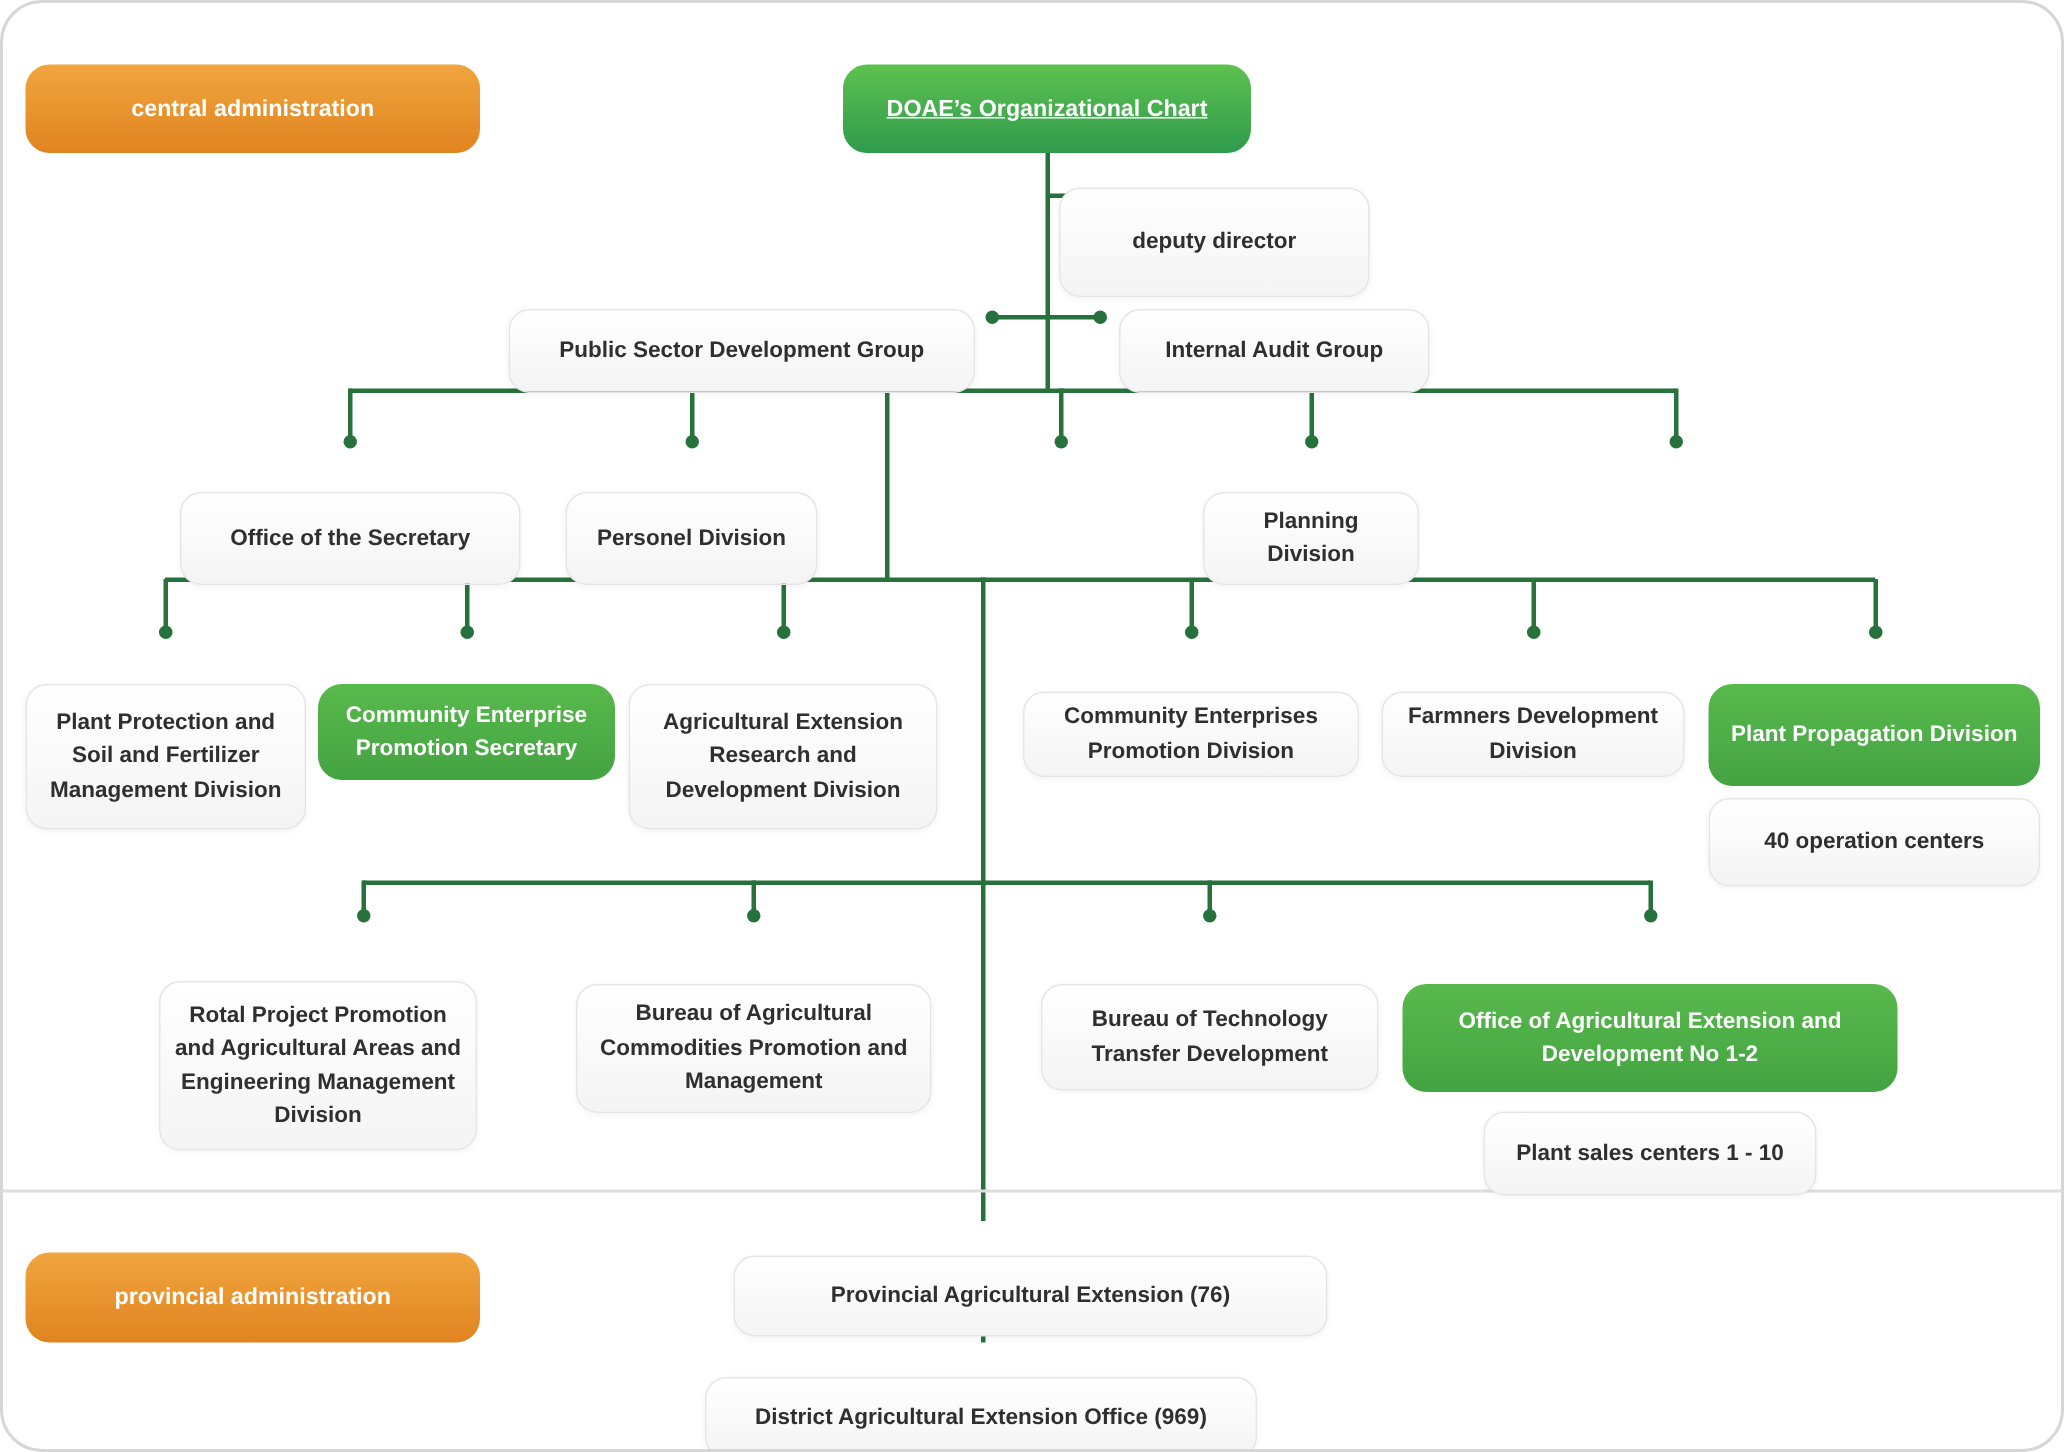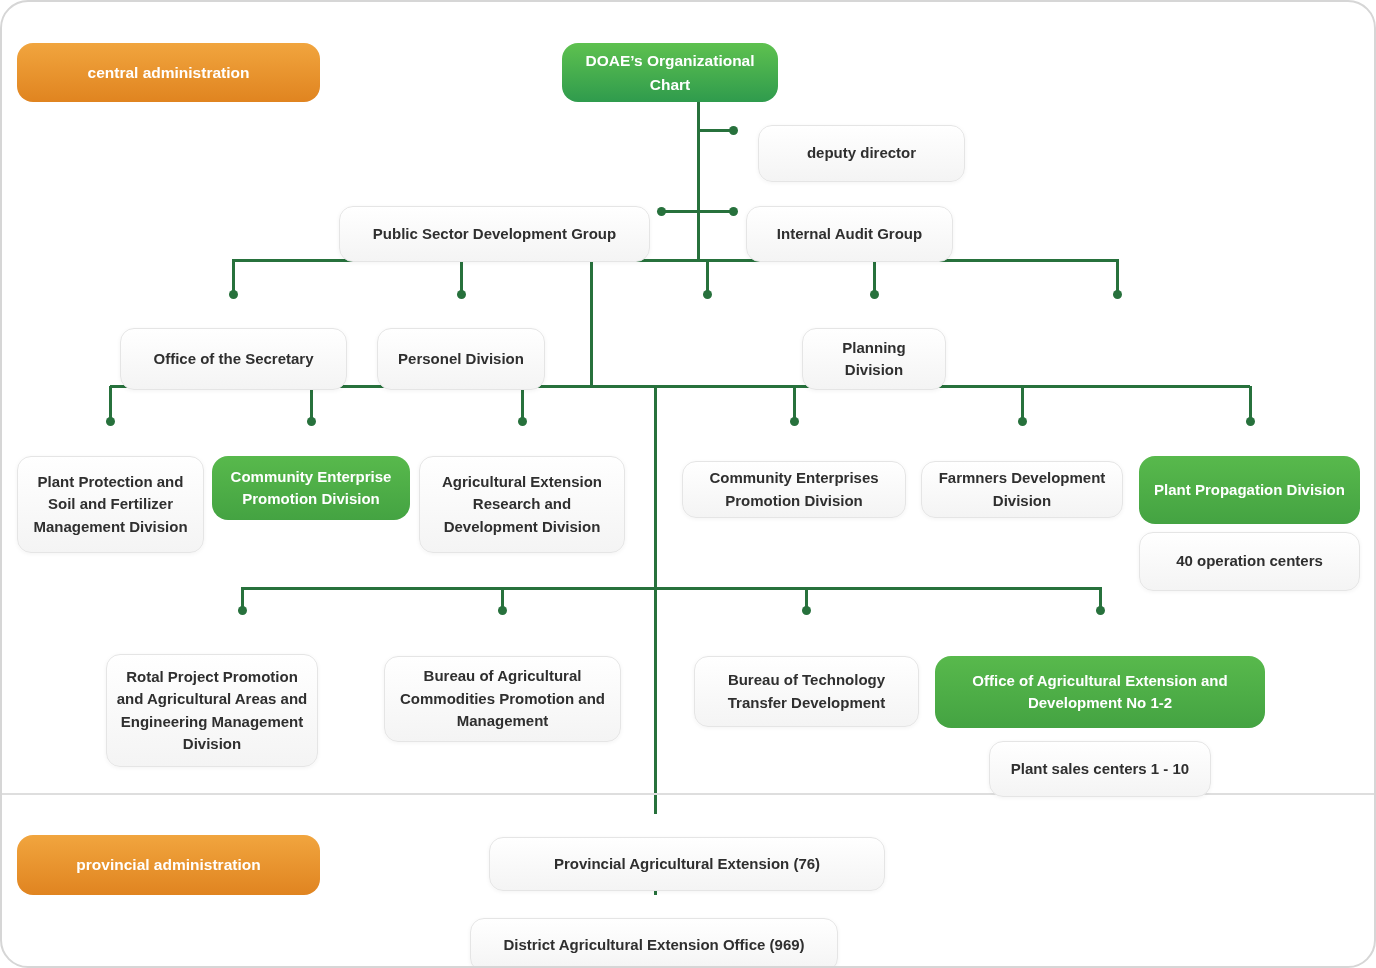--- a/index.html
+++ b/index.html
@@ -51,22 +51,22 @@
   .h{height:3px;}
   .v{width:3px;}
   .dot{
     position:absolute;width:9px;height:9px;border-radius:50%;
     background:#27713c;
   }
   .separator{position:absolute;left:0;width:1376px;height:2px;background:#dedede;}
 
   
   #b-central{left:15px;top:18px;width:303px;height:59px;}
-  #n-title{left:560px;top:18px;width:216px;height:59px;}
-  #n-deputy{left:756px;top:100px;width:207px;height:57px;}
+  #n-title{left:560px;top:18px;width:272px;height:59px;text-decoration:underline;}
+  #n-deputy{left:704px;top:100px;width:207px;height:73px;}
   #n-psdg{left:337px;top:181px;width:311px;height:56px;}
   #n-audit{left:744px;top:181px;width:207px;height:56px;}
   #n-secretary{left:118px;top:303px;width:227px;height:62px;}
   #n-personel{left:375px;top:303px;width:168px;height:62px;}
   #n-finance{left:623px;top:303px;width:163px;height:62px;}
   #n-planning{left:800px;top:303px;width:144px;height:62px;}
   #n-infocomm{left:959px;top:303px;width:329px;height:62px;}
   #n-plantprot{left:15px;top:431px;width:187px;height:97px;}
   #n-commentp{left:210px;top:431px;width:198px;height:64px;}
   #n-agriresearch{left:417px;top:431px;width:206px;height:97px;}
@@ -140,21 +140,21 @@
 
   <div class="node orange" id="b-central">central administration</div>
   <div class="node title-green" id="n-title">DOAE’s Organizational Chart</div>
   <div class="node white" id="n-deputy">deputy director</div>
   <div class="node white" id="n-psdg">Public Sector Development Group</div>
   <div class="node white" id="n-secretary">Office of the Secretary</div>
   <div class="node white" id="n-audit">Internal Audit Group</div>
   <div class="node white" id="n-personel">Personel Division</div>
   <div class="node white" id="n-planning">Planning Division</div>
   <div class="node white" id="n-plantprot">Plant Protection and Soil and Fertilizer Management Division</div>
-  <div class="node green" id="n-commentp">Community Enterprise Promotion Division</div>
+  <div class="node green" id="n-commentp">Community Enterprise Promotion Secretary</div>
   <div class="node white" id="n-agriresearch">Agricultural Extension Research and Development Division</div>
   <div class="node white" id="n-comments">Community Enterprises Promotion Division</div>
   <div class="node white" id="n-farmners">Farmners Development Division</div>
   <div class="node green" id="n-plantprop">Plant Propagation Division</div>
   <div class="node white" id="n-opcenters">40 operation centers</div>
   <div class="node white" id="n-rotal">Rotal Project Promotion and Agricultural Areas and Engineering Management Division</div>
   <div class="node white" id="n-commodities">Bureau of Agricultural Commodities Promotion and Management</div>
   <div class="node white" id="n-techtransfer">Bureau of Technology Transfer Development</div>
   <div class="node green" id="n-officeagri">Office of Agricultural Extension and Development No 1-2</div>
   <div class="node white" id="n-plantsales">Plant sales centers 1 - 10</div>

